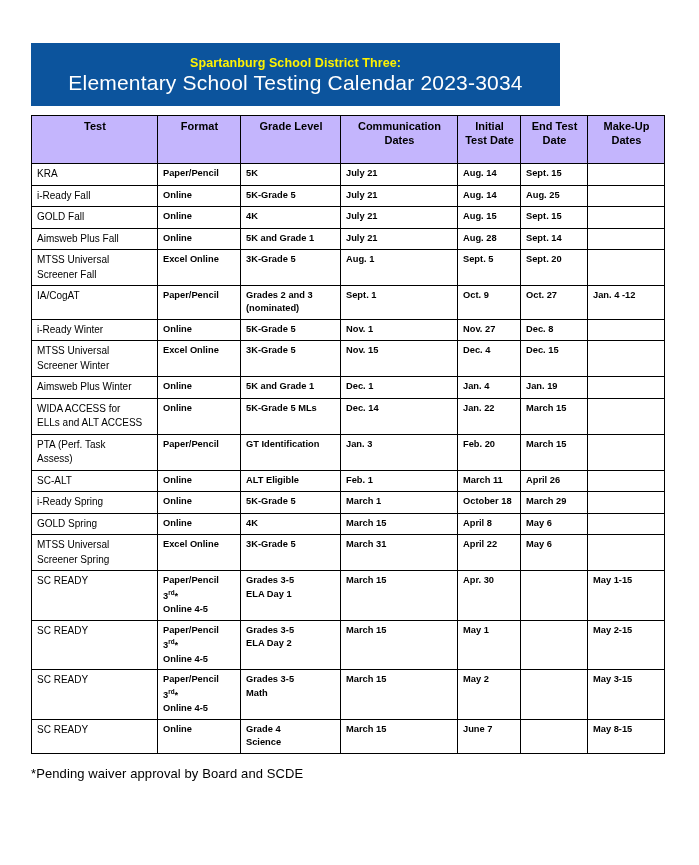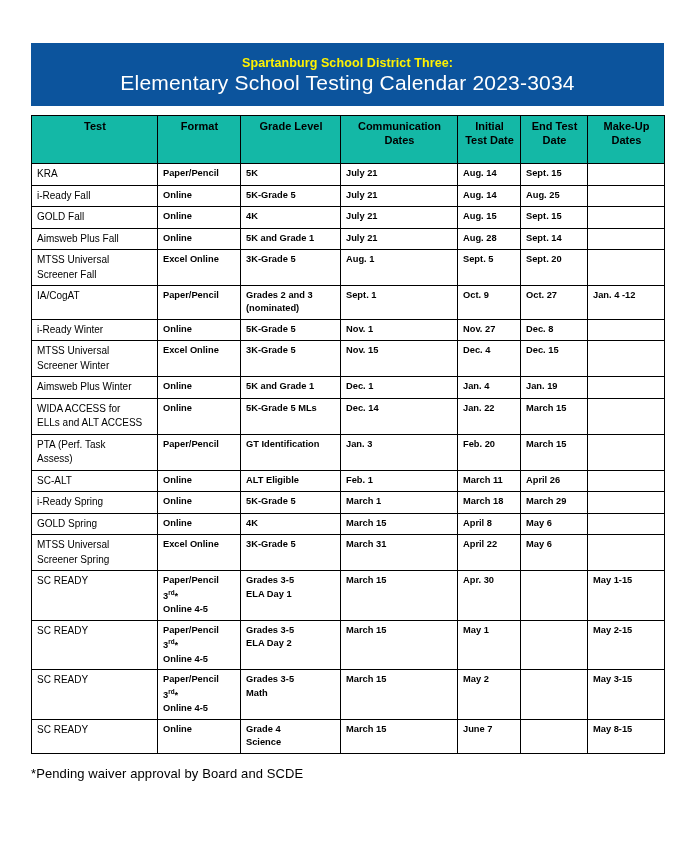--- a/index.html
+++ b/index.html
@@ -13,21 +13,21 @@
     position: relative;
     width: 699px; height: 865px;
     background: #ffffff;
     overflow: hidden;
   }
 
   
   .banner {
     position: absolute;
     left: 31px; top: 43px;
-    width: 633px; height: 63px;
+    width: 529px; height: 63px;
     background: #0C549D;
     display: flex;
     flex-direction: column;
     align-items: center;
     justify-content: center;
     padding-top: 2px;
   }
   .banner-subtitle {
     color: #FFF200;
     font-size: 12.5px;
@@ -55,21 +55,21 @@
   .cal-table th, .cal-table td {
     border: 1px solid #000000;
     vertical-align: top;
     padding: 3px 4px 3px 5px;
     font-size: 9.5px;
     line-height: 1.45;
     color: #000000;
     overflow: hidden;
   }
   .cal-table thead th {
-    background: #14b8a6;
+    background: #c4b5fd;
     text-align: center;
     font-weight: bold;
     font-size: 11px;
     vertical-align: top;
     padding-top: 4px;
     height: 48px;
     line-height: 1.25;
   }
   .cal-table tbody td {
     font-weight: bold;
@@ -254,21 +254,21 @@
           <td>Feb. 1</td>
           <td>March 11</td>
           <td>April 26</td>
           <td></td>
         </tr>
         <tr>
           <td class="testname">i-Ready Spring</td>
           <td>Online</td>
           <td>5K-Grade 5</td>
           <td>March 1</td>
-          <td>March 18</td>
+          <td>October 18</td>
           <td>March 29</td>
           <td></td>
         </tr>
         <tr>
           <td class="testname">GOLD Spring</td>
           <td>Online</td>
           <td>4K</td>
           <td>March 15</td>
           <td>April 8</td>
           <td>May 6</td>

